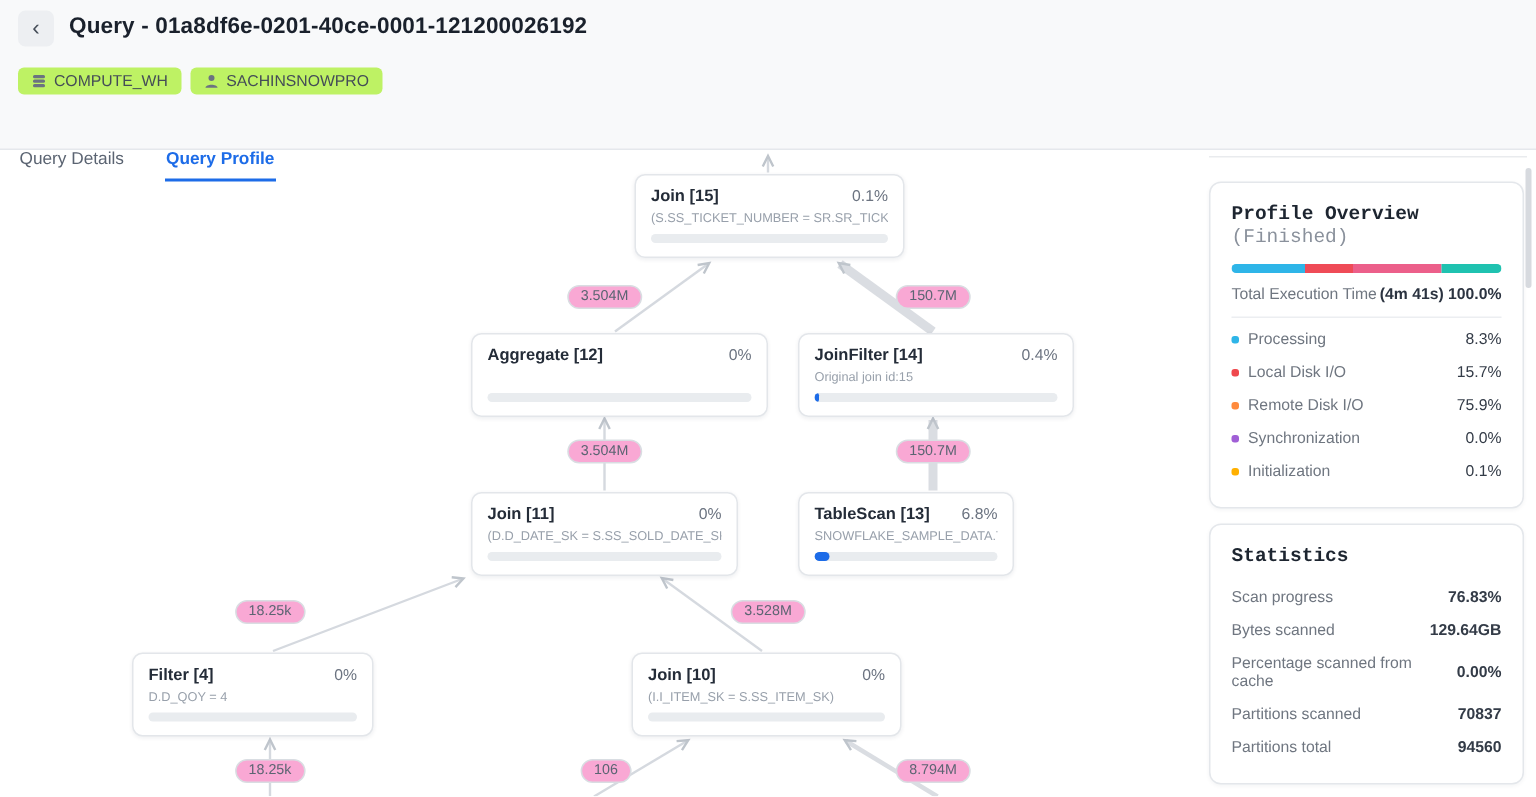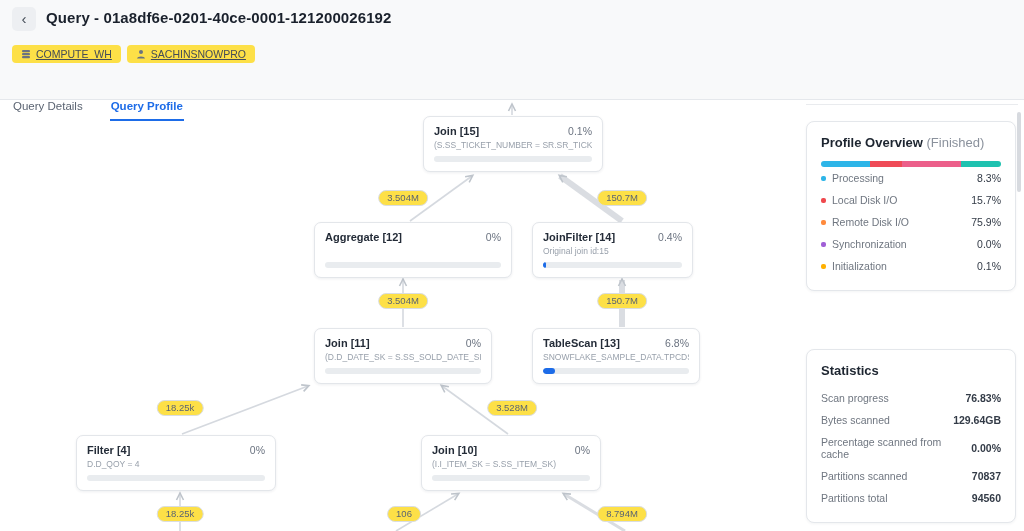--- a/index.html
+++ b/index.html
@@ -8,41 +8,41 @@
     font-family:"Liberation Sans","DejaVu Sans",sans-serif;
     background:#fff; color:#1f2733;
   }
   .page { position:relative; width:1024px; height:531px; overflow:hidden; background:#fff; }
 
   
   .header { position:absolute; left:0; top:0; width:1024px; height:100px; background:#f8f9fa; border-bottom:1px solid #e5e8ec; }
   .back-btn { position:absolute; left:12px; top:7px; width:24px; height:24px; border-radius:5px; background:#edeff2; border:none; color:#444c57; font-size:15px; line-height:22px; text-align:center; cursor:pointer; }
   .page-title { position:absolute; left:46px; top:9px; font-size:15px; font-weight:bold; color:#1a212c; letter-spacing:.1px; }
   .tag-row { position:absolute; left:12px; top:45px; display:flex; gap:6px; }
-  .chip { display:inline-flex; align-items:center; gap:5px; background:#fde047; border-radius:4px; padding:3px 9px; font-size:10.5px; color:#444c57; cursor:pointer;text-decoration:underline; }
+  .chip { display:inline-flex; align-items:center; gap:5px; background:#bef264; border-radius:4px; padding:3px 9px; font-size:10.5px; color:#444c57; cursor:pointer; }
   .chip svg { display:block; }
   .tabs { position:absolute; left:12px; top:76px; display:flex; gap:26px; }
   .tab { font-size:11.5px; color:#5b6472; padding:4px 1px 7px; cursor:pointer; border-bottom:2px solid transparent;margin-top:20px; }
   .tab.active { color:var(--accent); border-bottom-color:var(--accent); font-weight:bold; }
 
   
   .graph { position:absolute; left:0; top:100px; width:800px; height:431px; }
   .edges { position:absolute; left:0; top:0; width:800px; height:431px; }
   .gnode { position:absolute; background:#fff; border:1px solid #e3e6ea; border-radius:7px; box-shadow:0 1px 3px rgba(20,30,50,.07); padding:8px 10px 9px; cursor:pointer; }
   .node-head { display:flex; justify-content:space-between; align-items:baseline; }
   .node-title { font-size:11px; font-weight:bold; color:#242c38; }
   .node-pct { font-size:10.5px; color:#6b7380; }
   .node-sub { font-size:8.5px; color:#98a0ab; margin-top:3px; min-height:11px; white-space:nowrap; overflow:hidden; }
   .node-bar { height:6px; background:#e9ecef; border-radius:3px; margin-top:5px; overflow:hidden; }
   .node-bar-fill { height:100%; width:0; background:var(--accent); border-radius:3px; }
-  .pill { position:absolute; transform:translate(-50%,-50%); background:#fde047; border:1px solid #d9dde2; border-radius:9px; padding:1px 8px 2px; font-size:9.5px; color:#5b6472; white-space:nowrap; }
+  .pill { position:absolute; transform:translate(-50%,-50%); background:#f9a8d4; border:1px solid #d9dde2; border-radius:9px; padding:1px 8px 2px; font-size:9.5px; color:#5b6472; white-space:nowrap; }
 
   
   .card { position:absolute; width:210px; background:#fff; border:1px solid #e4e7eb; border-radius:8px; box-shadow:0 1px 3px rgba(20,30,50,.05); padding:13px 14px; }
-  .card-title { font-size:13px; font-weight:bold; color:#1d2530; }
+  .card-title { font-size:13px; font-weight:bold; color:#1d2530;font-family:Liberation Mono, monospace; }
   .card-title .muted { font-weight:normal; color:#8a919c; }
   .ov-bar { display:flex; height:6px; border-radius:3px; overflow:hidden; margin-top:11px; }
   .ov-bar span { height:100%; }
   .kv { display:flex; justify-content:space-between; align-items:center; font-size:10.5px; padding:5px 0; }
   .kv .k { color:#6f7680; display:flex; align-items:center; gap:6px; }
   .kv .v { color:#333b47; }
   .kv.total { padding:8px 0 9px; border-bottom:1px solid #eceef1; margin-bottom:3px; }
   .kv.total .v { font-weight:bold; color:#2b3340; }
   .dot { width:5px; height:5px; border-radius:2px; display:inline-block; flex:none; }
   .stats .kv .v { font-weight:bold; }
@@ -129,21 +129,21 @@
       <div class="node-head">
           <span class="node-title">Aggregate [12]</span>
           <span class="node-pct">0%</span>
         </div>
       <div class="node-sub"></div>
       <div class="node-bar">
           <div class="node-bar-fill" style="width: 0%;"></div>
         </div>
     </div>
 
-    <div class="gnode" style="left:532px;top:122px;width:161px">
+    <div class="gnode" style="left:532px;top:122px;width:184px">
       <div class="node-head">
           <span class="node-title">JoinFilter [14]</span>
           <span class="node-pct">0.4%</span>
         </div>
       <div class="node-sub">Original join id:15</div>
       <div class="node-bar">
           <div class="node-bar-fill" style="width: 2%;"></div>
         </div>
     </div>
 
@@ -151,32 +151,32 @@
       <div class="node-head">
           <span class="node-title">Join [11]</span>
           <span class="node-pct">0%</span>
         </div>
       <div class="node-sub">(D.D_DATE_SK = S.SS_SOLD_DATE_SK)</div>
       <div class="node-bar">
           <div class="node-bar-fill" style="width: 0%;"></div>
         </div>
     </div>
 
-    <div class="gnode" style="left:532px;top:228px;width:168px">
+    <div class="gnode" style="left:532px;top:228px;width:144px">
       <div class="node-head">
           <span class="node-title">TableScan [13]</span>
           <span class="node-pct">6.8%</span>
         </div>
       <div class="node-sub">SNOWFLAKE_SAMPLE_DATA.TPCDS_SF...</div>
       <div class="node-bar">
           <div class="node-bar-fill" style="width: 8%;"></div>
         </div>
     </div>
 
-    <div class="gnode" style="left:76px;top:335px;width:200px">
+    <div class="gnode" style="left:88px;top:335px;width:161px">
       <div class="node-head">
           <span class="node-title">Filter [4]</span>
           <span class="node-pct">0%</span>
         </div>
       <div class="node-sub">D.D_QOY = 4</div>
       <div class="node-bar">
           <div class="node-bar-fill" style="width: 0%;"></div>
         </div>
     </div>
 
@@ -208,20 +208,24 @@
     <div class="card-title">
       <span>Profile Overview</span>
       <span class="muted">(Finished)</span>
     </div>
     <div class="ov-bar">
       <span style="background: rgb(46, 181, 232); width: 27%;"></span>
       <span style="background: rgb(239, 75, 87); width: 18%;"></span>
       <span style="background: rgb(236, 95, 138); width: 33%;"></span>
       <span style="background: rgb(31, 194, 176); width: 22%;"></span>
     </div>
+    <div class="kv total">
+      <span class="k">Total Execution Time</span>
+      <span class="v">(4m 41s) 100.0%</span>
+    </div>
     <div class="kv">
       <span class="k">
           <span class="dot" style="background: rgb(46, 181, 232);"></span>
           <span>Processing</span>
         </span>
       <span class="v">8.3%</span>
     </div>
     <div class="kv">
       <span class="k">
           <span class="dot" style="background: rgb(239, 72, 77);"></span>

